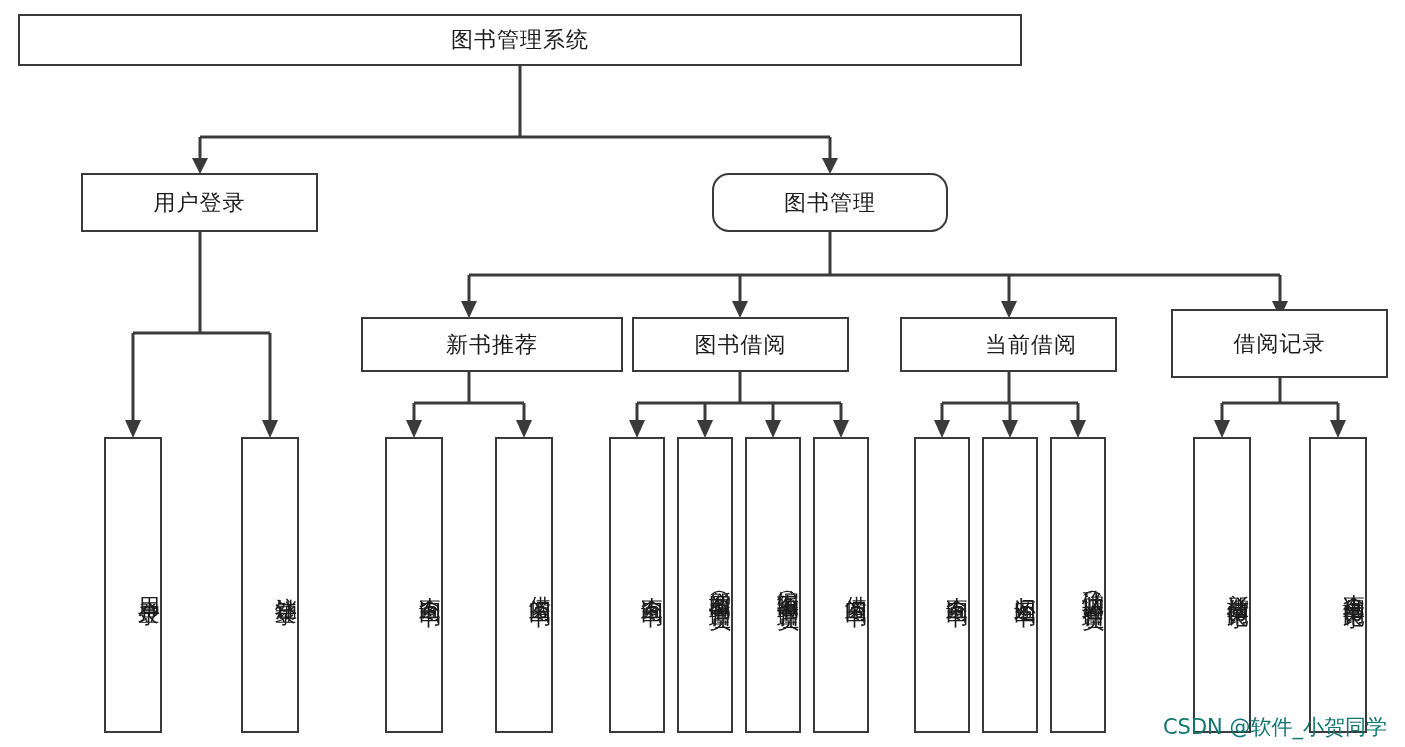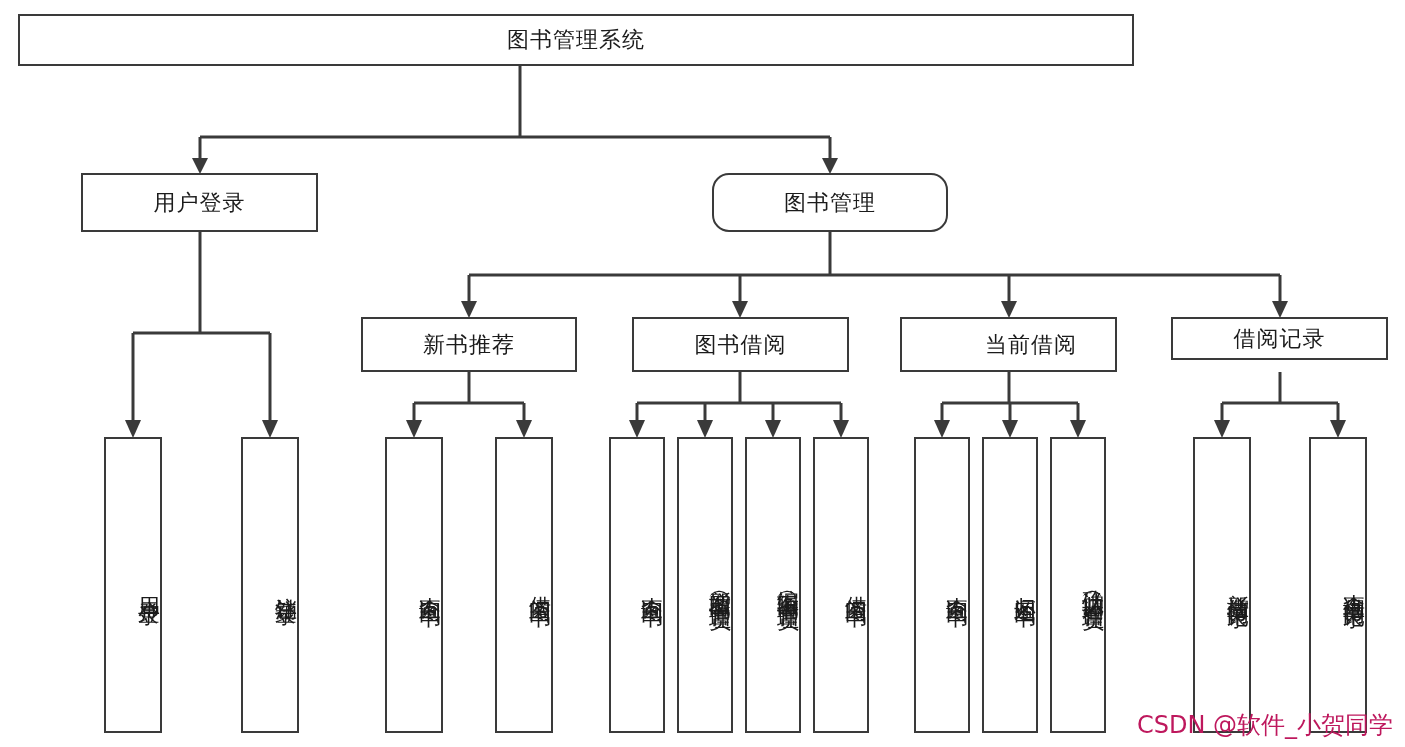--- a/index.html
+++ b/index.html
@@ -45,24 +45,24 @@
   }
   svg.wires path, svg.wires line{
     stroke:#3a3a3a;
     stroke-width:3;
     fill:none;
   }
   svg.wires polygon{ fill:#3a3a3a; }
 
   #watermark{
     position:absolute;
-    right:12px;
+    right:18px;
     bottom:6px;
-    font-size:24px;
-    color:#be185d;
+    font-size:21px;
+    color:#0f766e;
     white-space:nowrap;
     user-select:none;
   }
 </style>
 </head>
 <body>
 
 <div id="canvas">
 
   <svg class="wires" viewBox="0 0 1405 747">
@@ -123,41 +123,41 @@
     <polygon points="1070,420 1086,420 1078,438"></polygon>
 
     <line x1="1280" y1="372" x2="1280" y2="403"></line>
     <line x1="1222" y1="403" x2="1338" y2="403"></line>
     <line x1="1222" y1="403" x2="1222" y2="422"></line>
     <polygon points="1214,420 1230,420 1222,438"></polygon>
     <line x1="1338" y1="403" x2="1338" y2="422"></line>
     <polygon points="1330,420 1346,420 1338,438"></polygon>
   </svg>
 
-  <div class="node h" style="left:18px;top:14px;width:1116px;height:52px;">
+  <div class="node h" style="left:18px;top:14px;width:1004px;height:52px;">
     <span>图书管理系统</span>
   </div>
 
   <div class="node h" style="left:81px;top:173px;width:237px;height:59px;">
     <span>用户登录</span>
   </div>
   <div class="node h" style="left:712px;top:173px;width:236px;height:59px;border-radius:17px;">
     <span>图书管理</span>
   </div>
 
-  <div class="node h" style="left:361px;top:317px;width:216px;height:55px;">
+  <div class="node h" style="left:361px;top:317px;width:262px;height:55px;">
     <span>新书推荐</span>
   </div>
   <div class="node h" style="left:632px;top:317px;width:217px;height:55px;text-align:right;">
     <span>图书借阅</span>
   </div>
   <div class="node h" style="left:900px;top:317px;width:217px;height:55px;padding-left:45px;">
     <span>当前借阅</span>
   </div>
-  <div class="node h" style="left:1171px;top:317px;width:217px;height:43px;">
+  <div class="node h" style="left:1171px;top:309px;width:217px;height:69px;">
     <span>借阅记录</span>
   </div>
 
   <div class="node v" style="left:104px;top:437px;width:58px;height:296px;">
     <span class="vtext">用户登录</span>
   </div>
   <div class="node v" style="left:241px;top:437px;width:58px;height:296px;">
     <span class="vtext">注销登录</span>
   </div>
 

